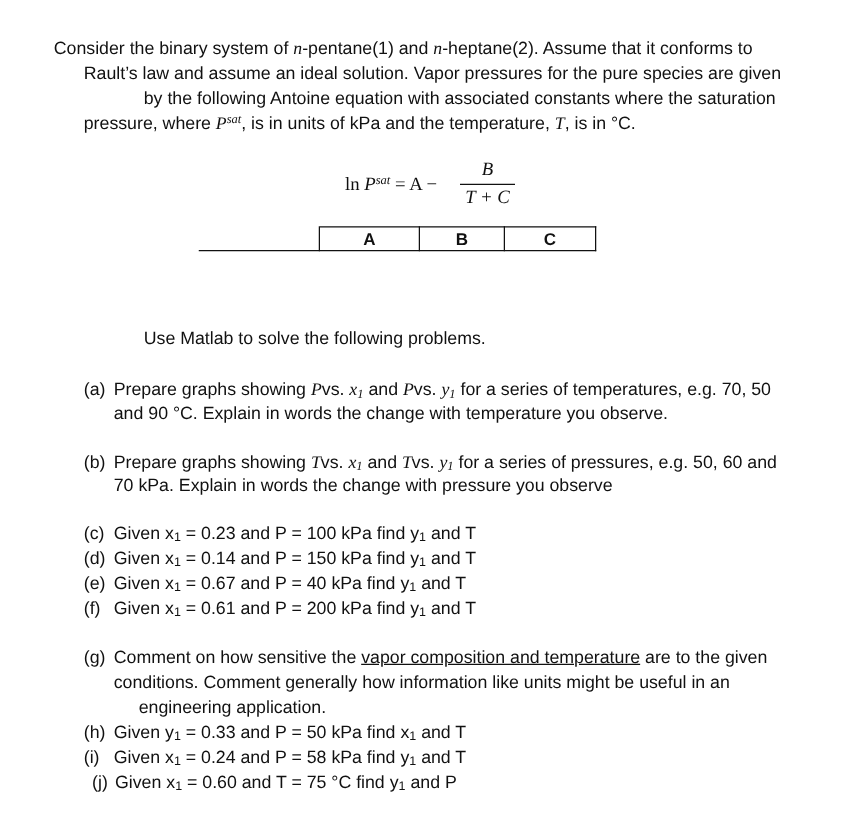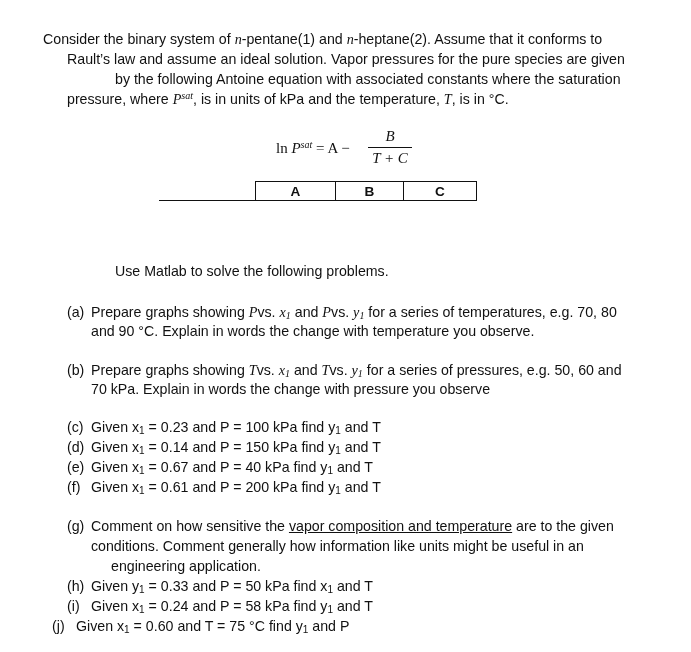--- a/index.html
+++ b/index.html
@@ -60,21 +60,21 @@
     <td class="hdr c2">A</td>
     <td class="hdr c3">B</td>
     <td class="hdr c4">C</td>
   </tr>
 </tbody>
   </table>
 
 <div class="line" style="left:75px; top:262px;margin-left:40px;">Use Matlab to solve the following problems.</div>
 
 <div class="line" style="left:67px; top:303px;">
-  <span class="label">(a)</span><span>Prepare graphs showing </span><span class="it">P</span><span>vs. </span><span class="it">x</span><sub class="it">1</sub><span> and </span><span class="it">P</span><span>vs. </span><span class="it">y</span><sub class="it">1</sub><span> for a series of temperatures, e.g. 70, 80</span>
+  <span class="label">(a)</span><span>Prepare graphs showing </span><span class="it">P</span><span>vs. </span><span class="it">x</span><sub class="it">1</sub><span> and </span><span class="it">P</span><span>vs. </span><span class="it">y</span><sub class="it">1</sub><span> for a series of temperatures, e.g. 70, 50</span>
 </div>
 <div class="line" style="left:91px; top:322px;">and 90 °C. Explain in words the change with temperature you observe.</div>
 
 <div class="line" style="left:67px; top:361px;">
   <span class="label">(b)</span><span>Prepare graphs showing </span><span class="it">T</span><span>vs. </span><span class="it">x</span><sub class="it">1</sub><span> and </span><span class="it">T</span><span>vs. </span><span class="it">y</span><sub class="it">1</sub><span> for a series of pressures, e.g. 50, 60 and</span>
 </div>
 <div class="line" style="left:91px; top:380px;">70 kPa. Explain in words the change with pressure you observe</div>
 
 <div class="line" style="left:67px; top:418px;">
   <span class="label">(c)</span><span>Given x</span><sub>1</sub><span> = 0.23 and P = 100 kPa find y</span><sub>1</sub><span> and T</span>
@@ -94,15 +94,15 @@
 </div>
 <div class="line" style="left:91px; top:537px;">conditions. Comment generally how information like units might be useful in an</div>
 <div class="line" style="left:91px; top:557px;margin-left:20px;">engineering application.</div>
 
 <div class="line" style="left:67px; top:577px;">
   <span class="label">(h)</span><span>Given y</span><sub>1</sub><span> = 0.33 and P = 50 kPa find x</span><sub>1</sub><span> and T</span>
 </div>
 <div class="line" style="left:67px; top:597px;">
   <span class="label">(i)</span><span>Given x</span><sub>1</sub><span> = 0.24 and P = 58 kPa find y</span><sub>1</sub><span> and T</span>
 </div>
-<div class="line" style="left:52px; top:617px;">
+<div class="line" style="left:68px; top:617px;text-align:center;">
   <span class="label">(j)</span><span>Given x</span><sub>1</sub><span> = 0.60 and T = 75 °C find y</span><sub>1</sub><span> and P</span>
 </div>
 
 </body></html>

